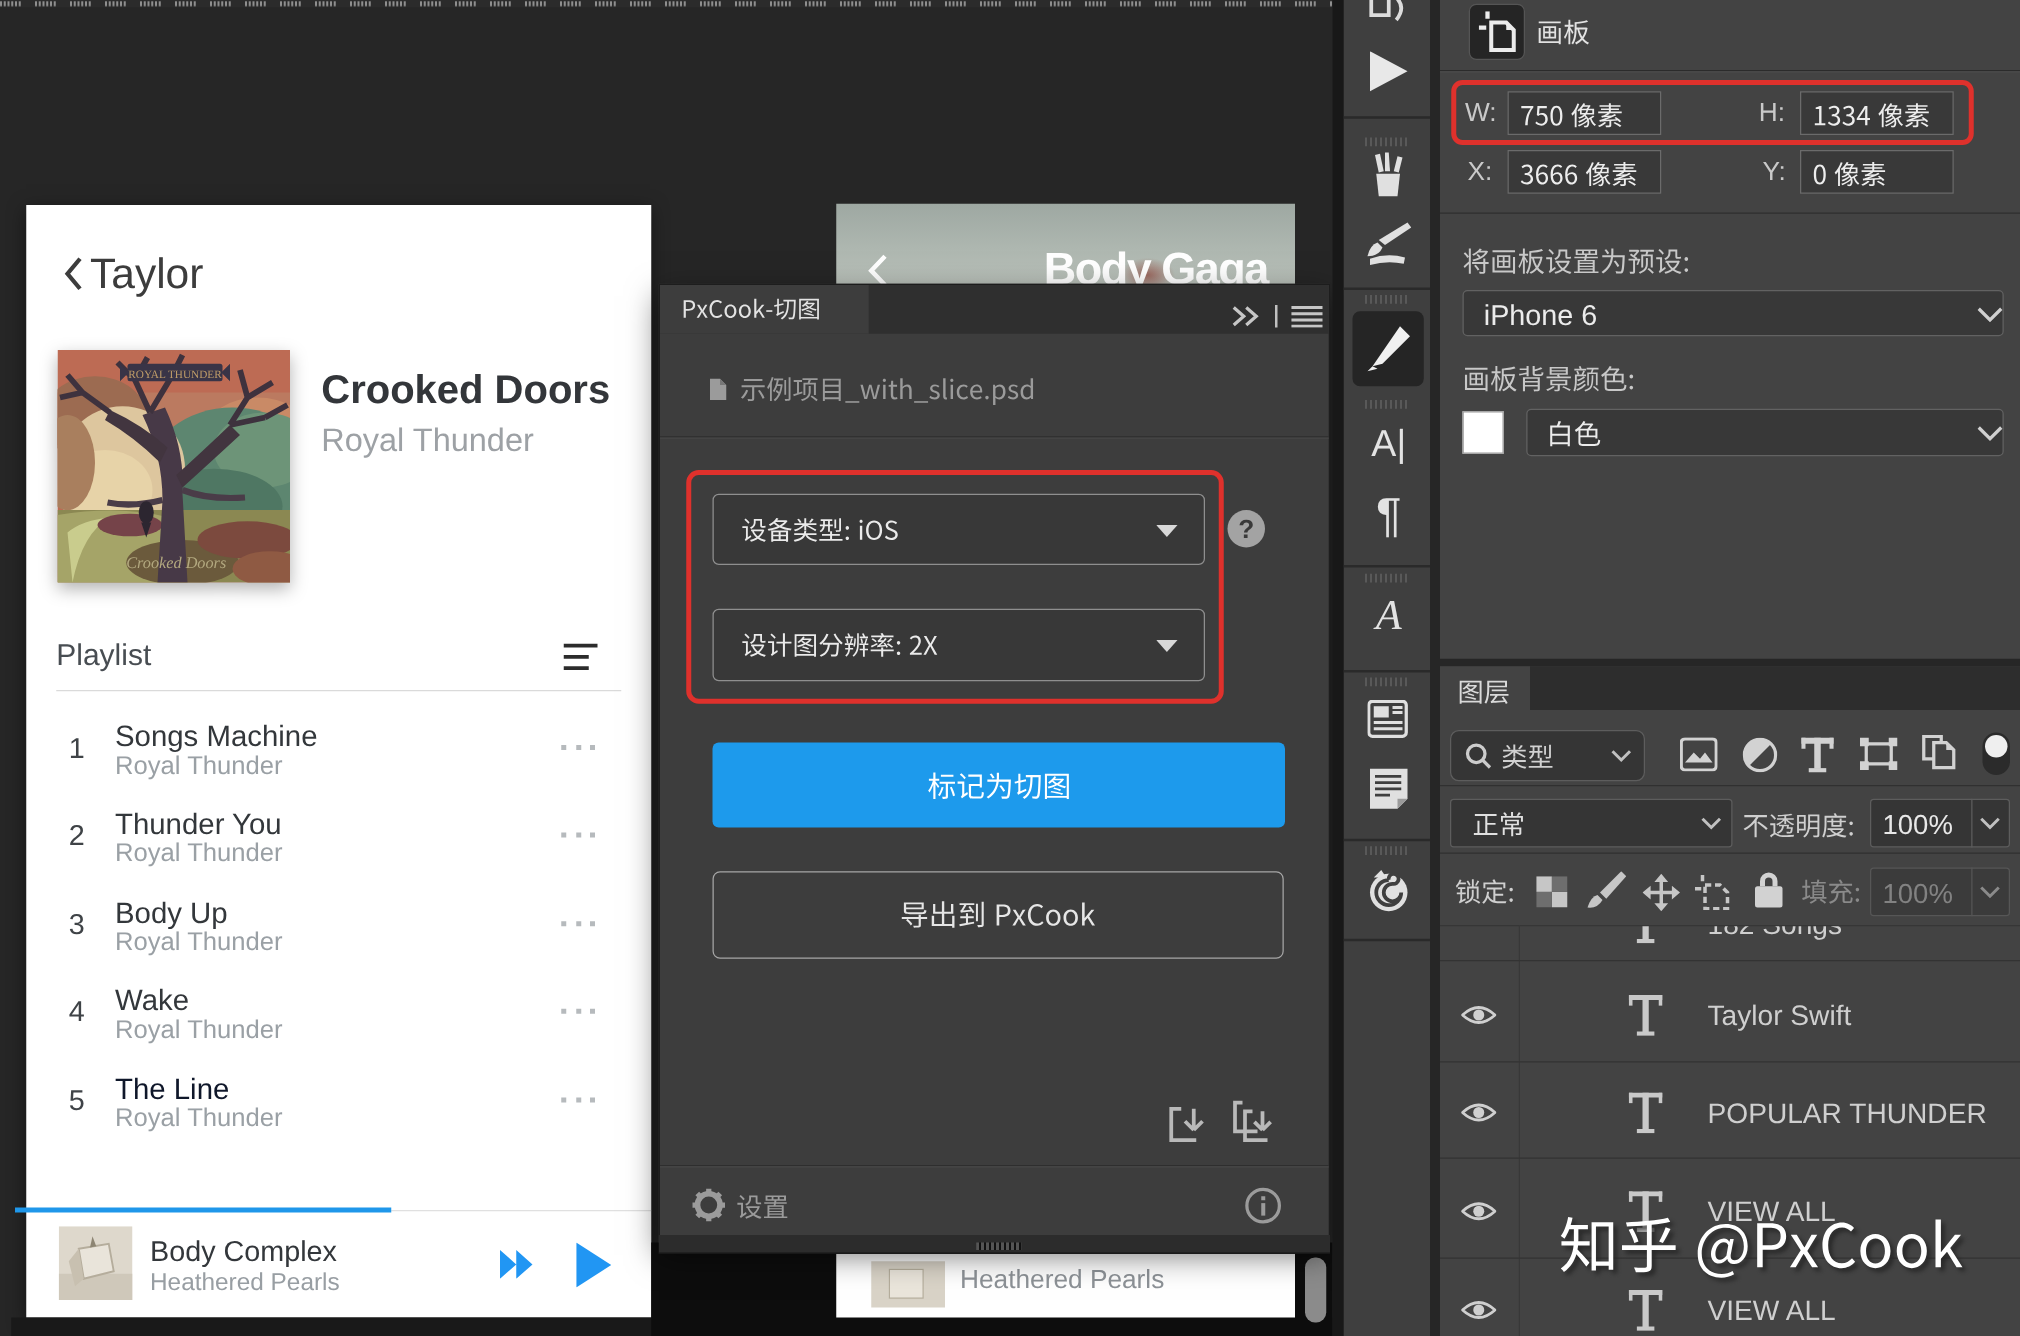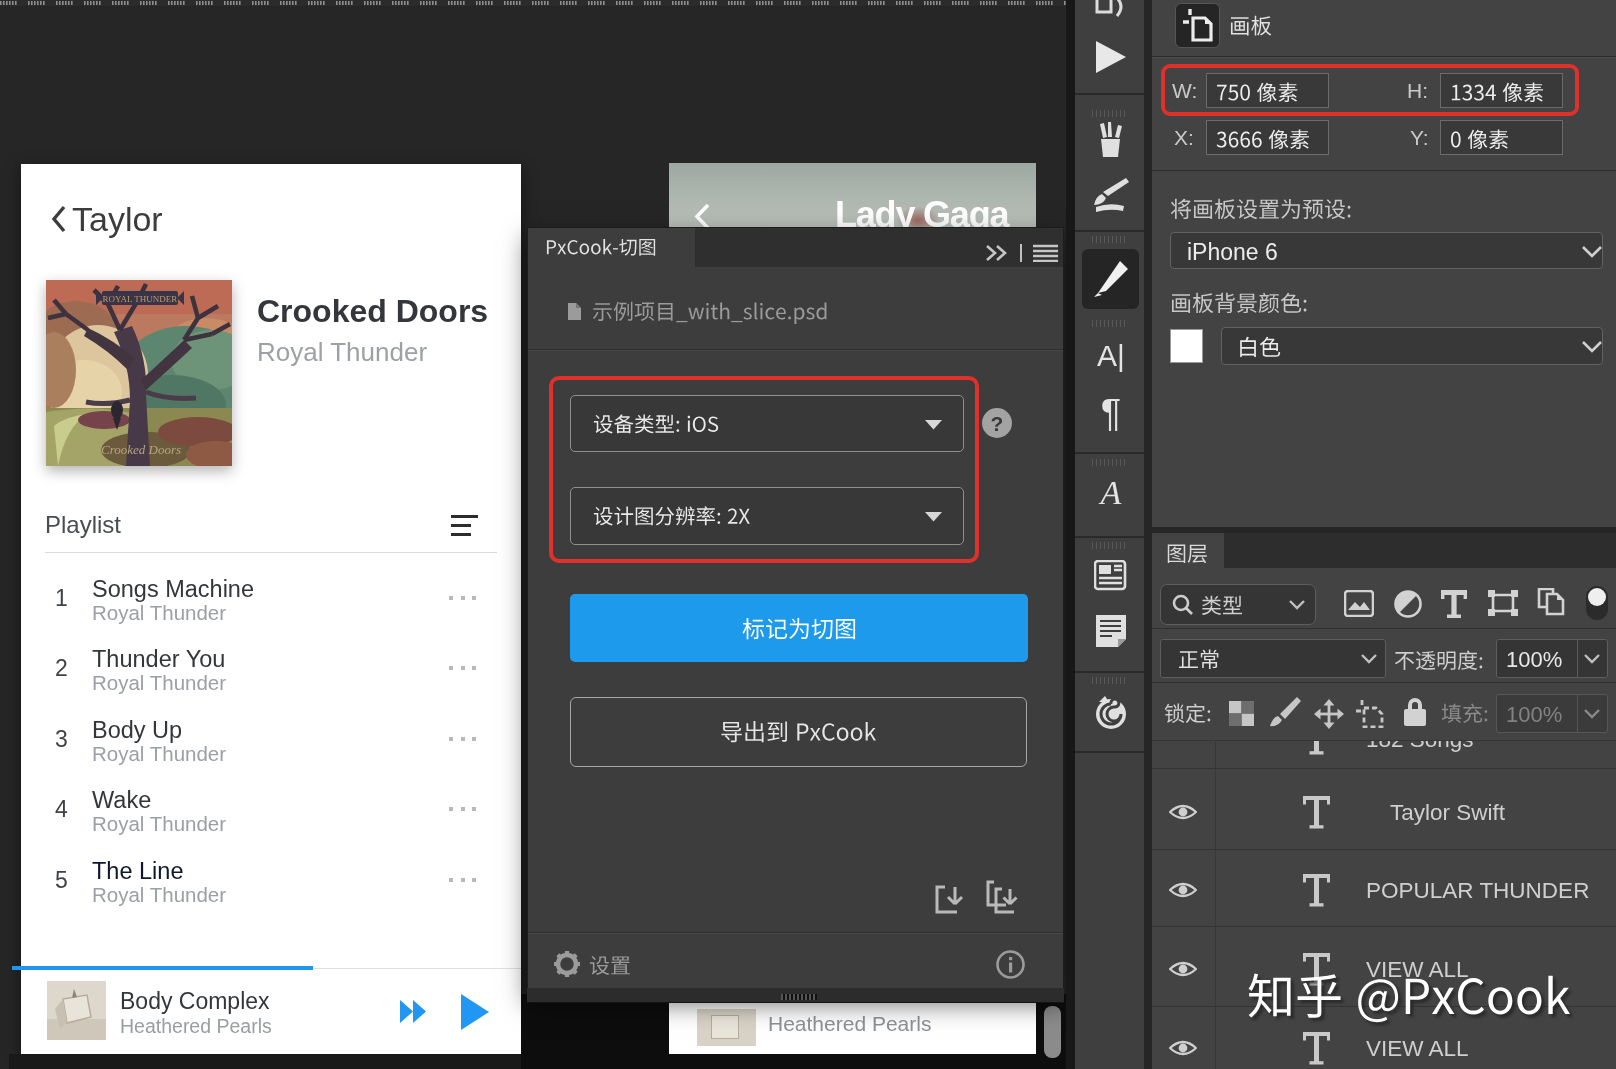--- a/index.html
+++ b/index.html
@@ -21,21 +21,21 @@
         </g>
 </pattern>
     </defs>
     <rect width="1066" height="6" fill="url(#rt)"></rect>
   </svg>
 <div class="a" style="left:669px;top:163px;width:367px;height:66px;background:linear-gradient(180deg,#9ea8a2 0%,#aeb7b0 55%,#bac1ba 100%);overflow:hidden;">
     <div class="a" style="left:225px;top:42px;width:48px;height:30px;background:radial-gradient(ellipse at center,rgba(150,85,75,.8) 0%,rgba(150,85,75,0) 65%);"></div>
     <svg class="a" style="left:24px;top:40px" width="18" height="30">
       <path d="M15 2 L4 13.5 L15 25" fill="none" stroke="#fff" stroke-width="3.6"></path>
     </svg>
-    <div class="a" style="left:166px;top:31px;font-size:36px;font-weight:bold;color:#fff;letter-spacing:-1.2px;">Lady Gaga</div>
+    <div class="a" style="left:166px;top:31px;font-size:36px;font-weight:bold;color:#fff;letter-spacing:-1.2px;">Body Gaga</div>
   </div>
 <div class="a" style="left:21px;top:164px;width:500px;height:890px;background:#fff;box-shadow:0 4px 14px rgba(0,0,0,.5);overflow:hidden;">
     <svg class="a" style="left:28px;top:40px" width="18" height="30">
       <path d="M15 3 L5 15 L15 27" fill="none" stroke="#3d3d3d" stroke-width="3.4"></path>
     </svg>
     <div class="a" style="left:51px;top:36px;font-size:34px;color:#3c3c3c;">Taylor</div>
     <svg class="a" style="left:25px;top:116px;filter:drop-shadow(0 5px 7px rgba(0,0,0,.30))" width="186" height="186" viewBox="0 0 186 186">
 <rect width="186" height="186" fill="#bd6b54"></rect>
 <rect y="34" width="186" height="42" fill="#bb7a60"></rect>
 <ellipse cx="160" cy="64" rx="40" ry="26" fill="#c98a66"></ellipse>
@@ -527,21 +527,21 @@
     <path d="M1 9 Q14 -3 27 9 Q14 21 1 9 Z" fill="none" stroke="#cfcfcf" stroke-width="2.2"></path>
     <circle cx="14" cy="9" r="4.4" fill="#cfcfcf"></circle>
   </svg>
 <svg class="a" style="left:1303px;top:796px" width="27" height="33" fill="#c9c9c9">
     <rect x="0" y="0" width="27" height="4"></rect>
     <rect x="0" y="0" width="3" height="8.5"></rect>
     <rect x="24" y="0" width="3" height="8.5"></rect>
     <rect x="11" y="0" width="5" height="30"></rect>
     <rect x="6.5" y="29.2" width="14" height="3.3"></rect>
   </svg>
-<div class="a" style="left:1366px;top:800px;font-size:22.5px;color:#cfcfcf;margin-left:24px;">Taylor Swift</div>
+<div class="a" style="left:1366px;top:800px;font-size:22.5px;color:#cfcfcf;">Taylor Swift</div>
 <svg class="a" style="left:1169px;top:881px" width="28" height="18">
     <path d="M1 9 Q14 -3 27 9 Q14 21 1 9 Z" fill="none" stroke="#cfcfcf" stroke-width="2.2"></path>
     <circle cx="14" cy="9" r="4.4" fill="#cfcfcf"></circle>
   </svg>
 <svg class="a" style="left:1303px;top:874px" width="27" height="33" fill="#c9c9c9">
     <rect x="0" y="0" width="27" height="4"></rect>
     <rect x="0" y="0" width="3" height="8.5"></rect>
     <rect x="24" y="0" width="3" height="8.5"></rect>
     <rect x="11" y="0" width="5" height="30"></rect>
     <rect x="6.5" y="29.2" width="14" height="3.3"></rect>

